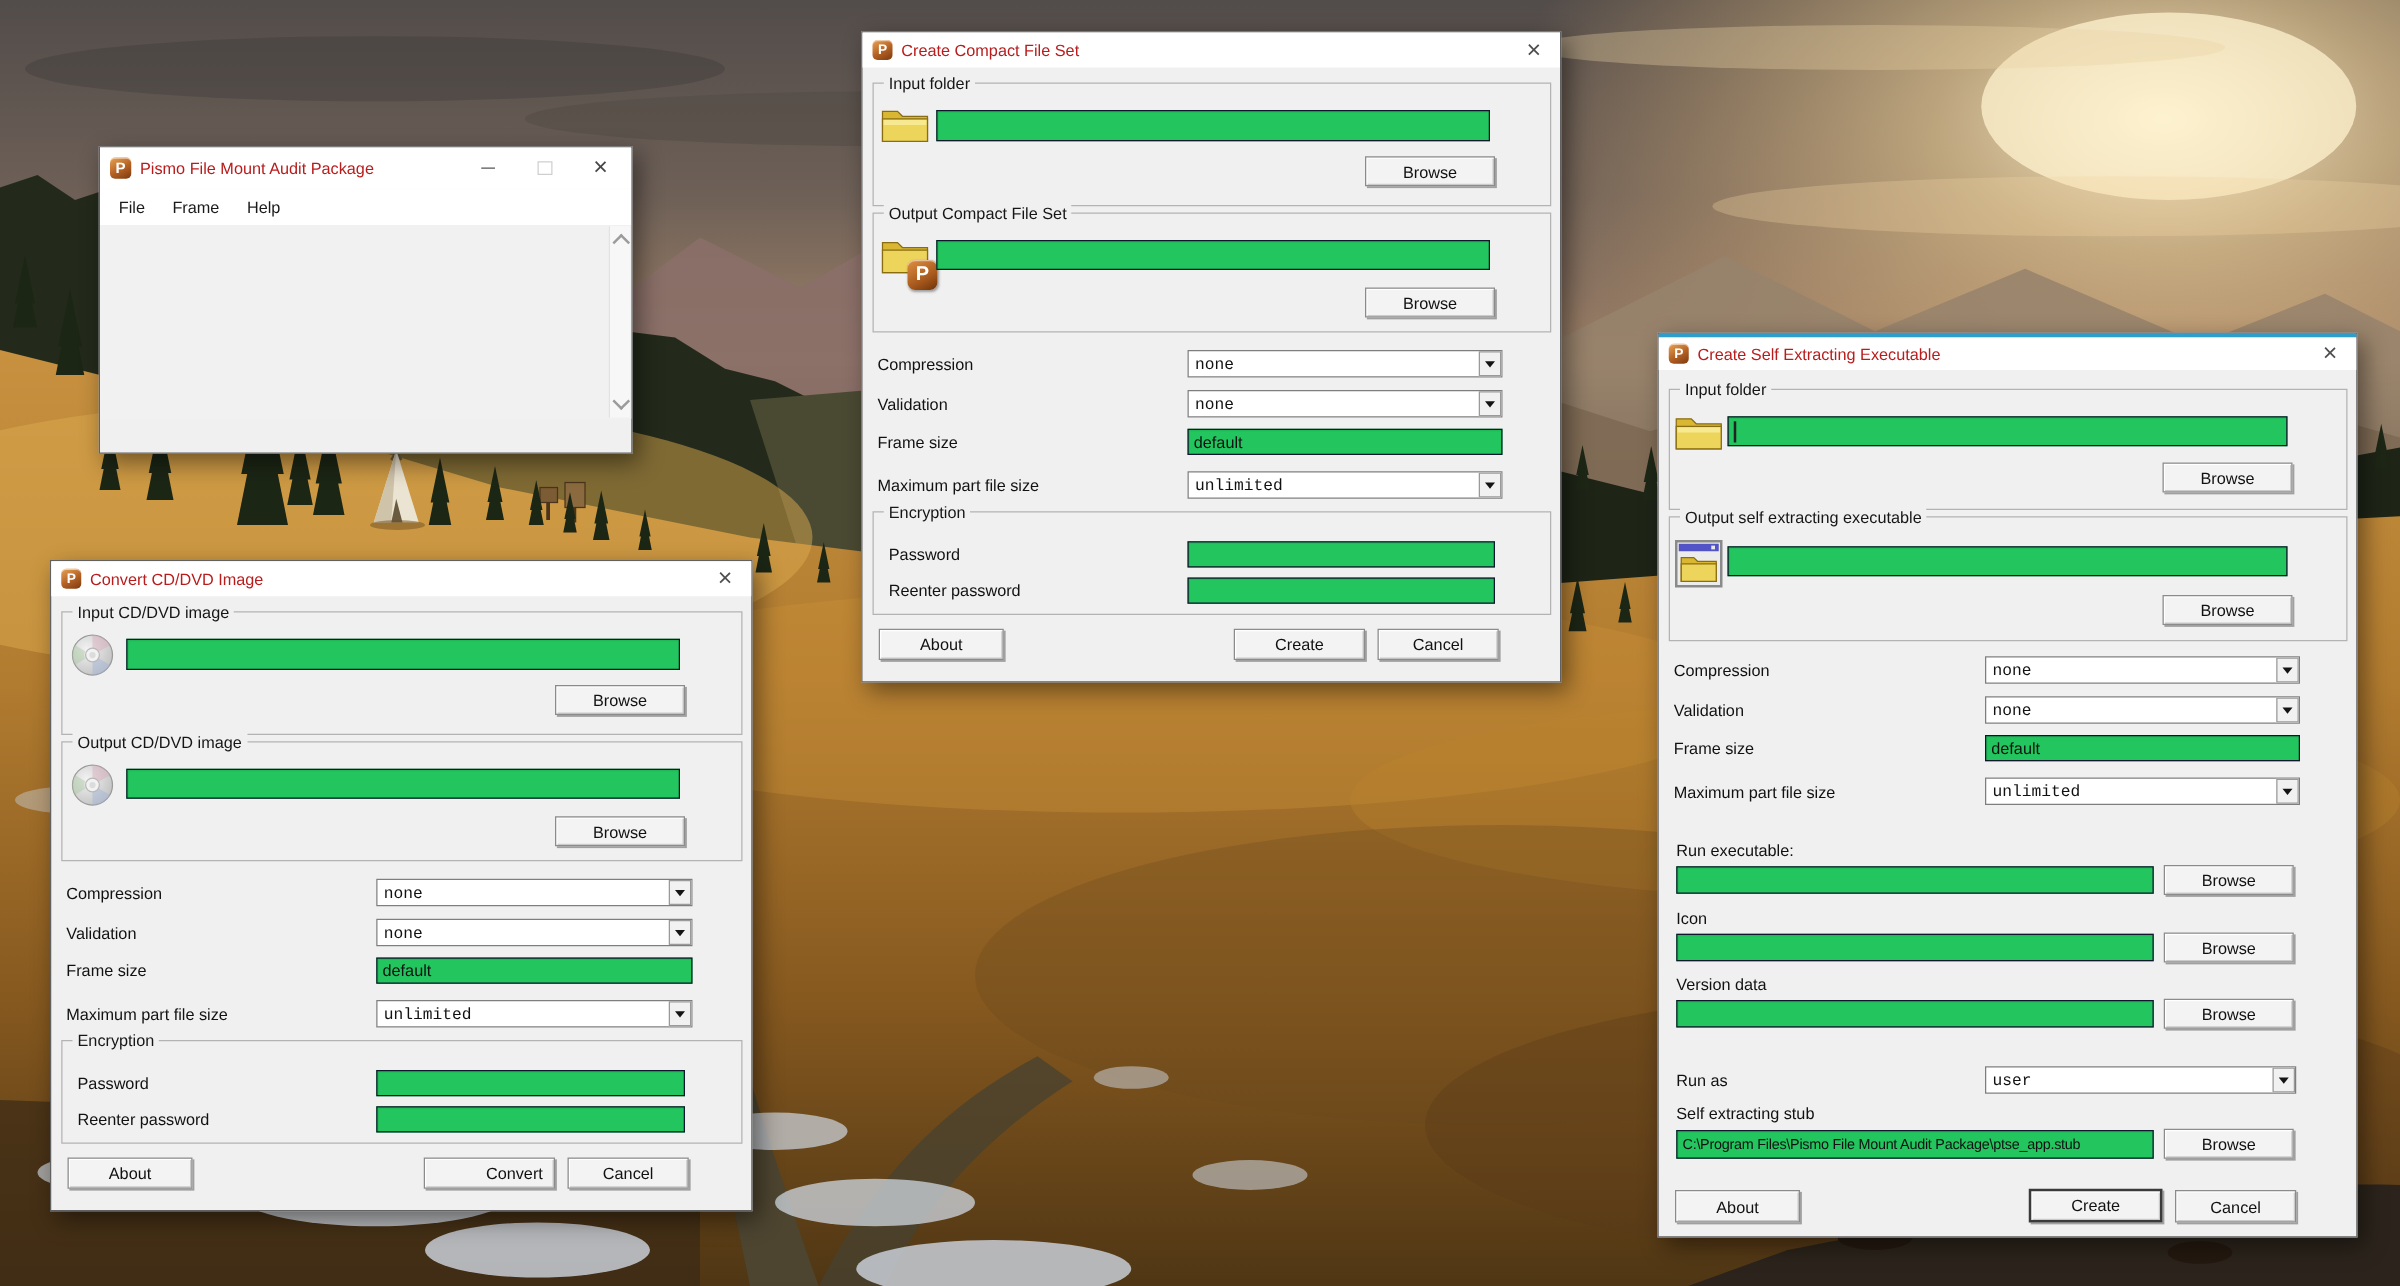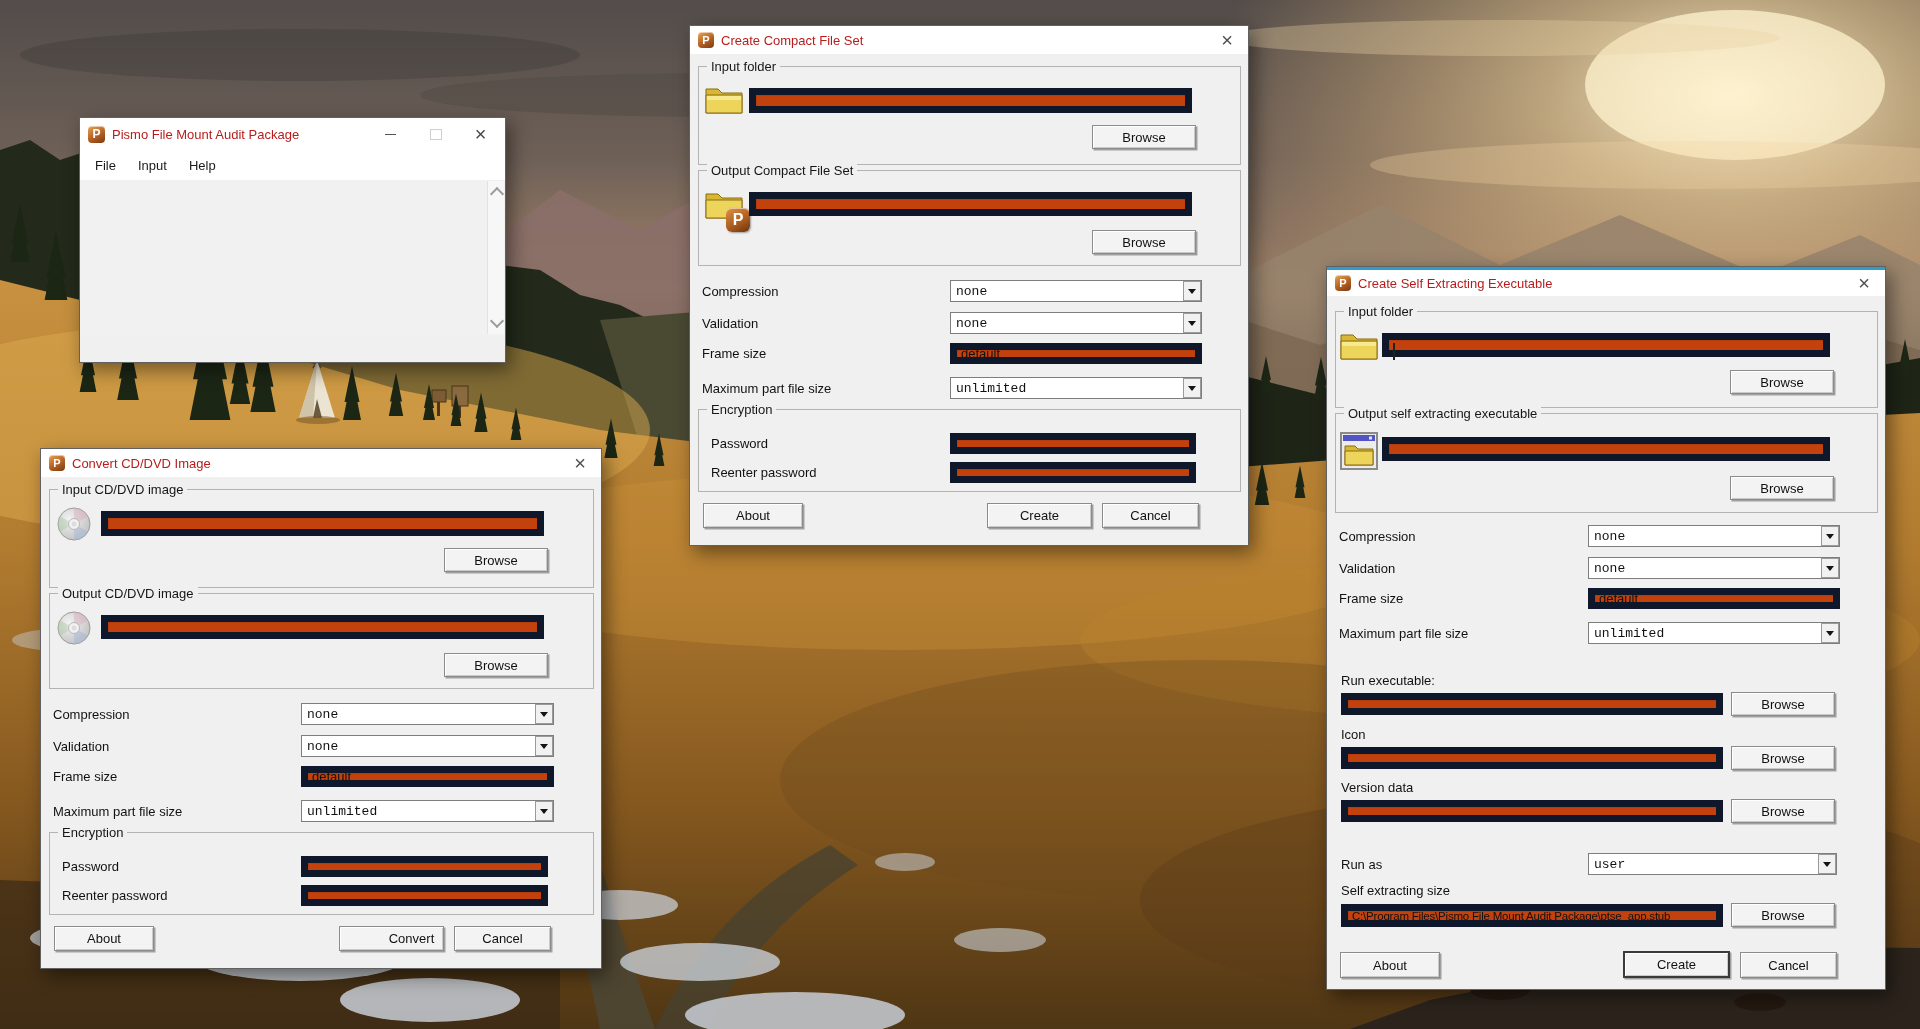--- a/index.html
+++ b/index.html
@@ -18,21 +18,21 @@
   .title-text{font-size:13px;color:#b91c1c;white-space:nowrap;}
   .close-x{position:absolute;right:0;top:0;width:42px;height:100%;display:flex;
            align-items:center;justify-content:center;font-size:20px;color:#4f4f4f;cursor:default;}
   .accent{position:absolute;top:0;left:0;right:0;height:3px;background:#2f9dca;}
 
   .grp{position:absolute;border:1px solid #b3b3b3;box-sizing:border-box;}
   .grp-label{position:absolute;top:-8px;left:8px;background:#f0f0f0;padding:0 4px;
              font-size:13px;color:#161616;line-height:15px;white-space:nowrap;}
   .lbl{position:absolute;font-size:13px;color:#111;white-space:nowrap;height:22px;
        display:flex;align-items:center;}
-  .edit{position:absolute;background:#c2410c;border:7px solid #0f172a;box-sizing:border-box;
+  .edit{position:absolute;background:#22c55e;border:1px solid #0f172a;box-sizing:border-box;
         font-family:"Liberation Sans",sans-serif;font-size:13px;color:#111;padding:0 4px;margin:0;
         box-shadow:inset 1px 1px 0 rgba(0,0,0,.06);outline:none;}
   .edit.path{font-size:11.5px;letter-spacing:-.2px;}
   .btn{position:absolute;background:#f3f3f3;border:1px solid #8b8b8b;box-sizing:border-box;
        box-shadow:inset 1px 1px 0 #fff,inset -1px -1px 0 #cacaca,1.5px 1.5px 0 rgba(80,80,80,.5);
        font-size:13px;color:#111;display:flex;align-items:center;justify-content:center;cursor:default;}
   .btn.default{border:2px solid #3a3a3a;}
   .combo{position:absolute;background:#fff;border:1px solid #7e7e7e;box-sizing:border-box;font-family:Liberation Mono, monospace;}
   .combo-text{position:absolute;left:5px;top:0;bottom:0;display:flex;align-items:center;
               font-size:13px;color:#111;}
@@ -235,21 +235,21 @@
         <div class="cap-btn">
             <span class="max-glyph"></span>
           </div>
         <div class="cap-btn">
             <span class="x-glyph">×</span>
           </div>
       </div>
     </div>
     <div class="menubar">
       <span class="menu-item">File</span>
-      <span class="menu-item">Input</span>
+      <span class="menu-item">Frame</span>
       <span class="menu-item">Help</span>
     </div>
     <div class="client">
       <div class="vscroll">
         <span class="chev up"></span>
         <span class="chev down"></span>
       </div>
     </div>
   </div>
 
@@ -504,21 +504,21 @@
       </div>
 
     <span class="lbl" style="left:14px;top:586px;">Run as</span>
     <div class="combo" style="left:261px;top:586px;width:249px;height:22px;">
       <span class="combo-text">user</span>
       <span class="combo-btn">
           <span class="arrow-down"></span>
         </span>
     </div>
 
-    <span class="lbl" style="left:14px;top:612px;">Self extracting size</span>
+    <span class="lbl" style="left:14px;top:612px;">Self extracting stub</span>
     <input class="edit path" style="left: 14px; top: 637px; width: 382px; height: 23px;" value="C:\Program Files\Pismo File Mount Audit Package\ptse_app.stub">
     <div class="btn" style="left:404px;top:636px;width:104px;height:24px;">
         <span>Browse</span>
       </div>
 
     <div class="btn" style="left:13px;top:685px;width:100px;height:26px;">
         <span>About</span>
       </div>
     <div class="btn default" style="left:296px;top:684px;width:107px;height:27px;">
         <span>Create</span>

